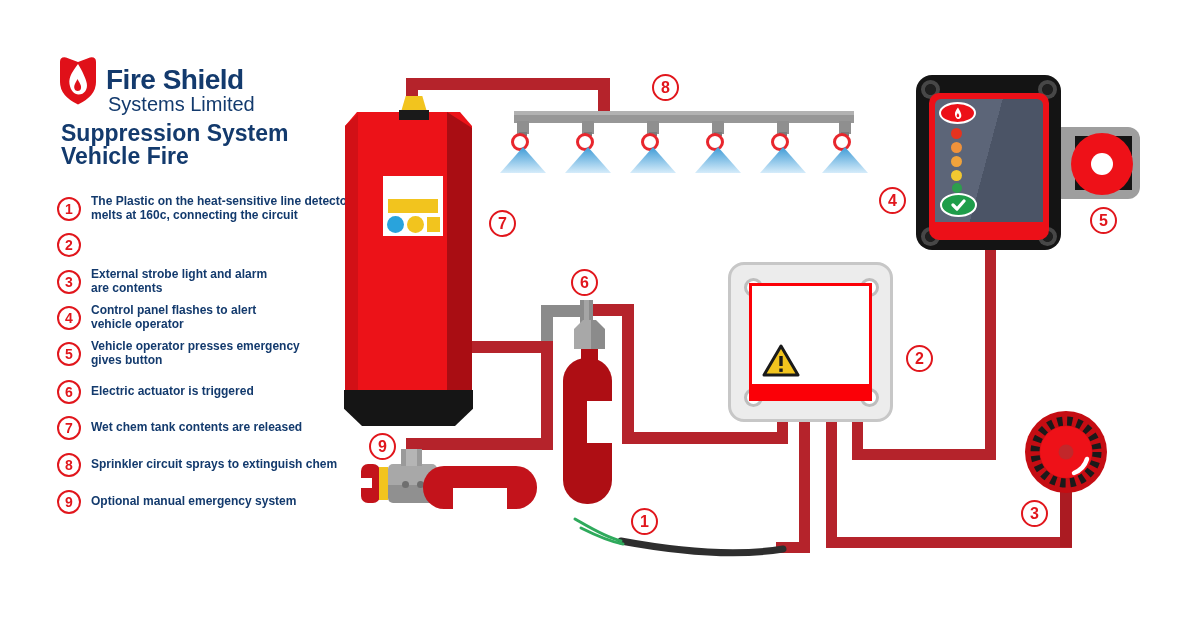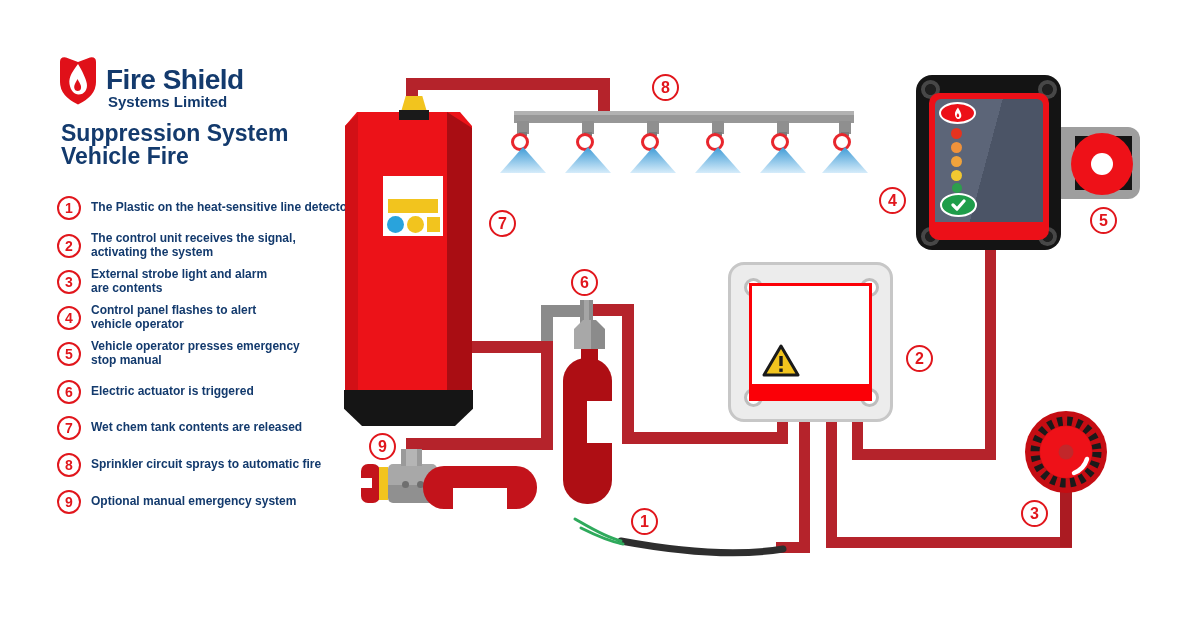--- a/index.html
+++ b/index.html
@@ -1,21 +1,21 @@
 <!DOCTYPE html>
 <html><head>
 <meta charset="utf-8">
 <style>
   html,body{margin:0;padding:0;background:#fff;}
   .canvas{position:relative;width:1200px;height:629px;background:#fff;overflow:hidden;
           font-family:"Liberation Sans",sans-serif;color:#133a6d;}
   .abs{position:absolute;}
   
   .brand-name{position:absolute;left:106px;top:64px;font-size:28px;font-weight:800;letter-spacing:-0.5px;}
-  .brand-sub{position:absolute;left:108px;top:93px;font-size:15px;font-weight:700;}
+  .brand-sub{position:absolute;left:108px;top:93px;font-size:20px;font-weight:400;}
   .page-title{position:absolute;left:61px;top:122px;font-size:23px;font-weight:800;line-height:23px;}
   .step-row{position:absolute;left:57px;display:flex;align-items:center;gap:10px;min-height:26px;width:300px;}
   .step-circle{flex:0 0 auto;width:20px;height:20px;border:2.5px solid #e1161c;border-radius:50%;
                background:#fff;color:#e1161c;font-size:14px;font-weight:700;
                display:flex;align-items:center;justify-content:center;}
   .step-text{font-size:12px;font-weight:700;line-height:13.5px;}
   .step-text span{display:block;}
   .footer-text{position:absolute;left:61px;top:534px;font-size:13px;font-weight:600;line-height:19px;}
   
   .pipe-r{position:absolute;background:#b5232b;}
@@ -110,66 +110,63 @@
   <div class="brand-sub">Systems Limited</div>
   <div class="page-title">
     <span style="display:block">Suppression System</span>
     <span style="display:block">Vehicle Fire</span>
   </div>
 
   <div class="step-row" style="top:195px">
     <div class="step-circle">1</div>
     <div class="step-text">
         <span>The Plastic on the heat-sensitive line detector</span>
+        <span>melts at 160c, connecting the circuit</span>
       </div>
   </div>
   <div class="step-row" style="top:232px">
     <div class="step-circle">2</div>
-    <div class="step-text">
-        <span>The control unit receives the signal,</span>
-        <span>activating the system</span>
-      </div>
   </div>
   <div class="step-row" style="top:268px">
     <div class="step-circle">3</div>
     <div class="step-text">
         <span>External strobe light and alarm</span>
         <span>are contents</span>
       </div>
   </div>
   <div class="step-row" style="top:304px">
     <div class="step-circle">4</div>
     <div class="step-text">
         <span>Control panel flashes to alert</span>
         <span>vehicle operator</span>
       </div>
   </div>
   <div class="step-row" style="top:340px">
     <div class="step-circle">5</div>
     <div class="step-text">
         <span>Vehicle operator presses emergency</span>
-        <span>stop manual</span>
+        <span>gives button</span>
       </div>
   </div>
   <div class="step-row" style="top:379px">
     <div class="step-circle">6</div>
     <div class="step-text">
         <span>Electric actuator is triggered</span>
       </div>
   </div>
   <div class="step-row" style="top:415px">
     <div class="step-circle">7</div>
     <div class="step-text">
         <span>Wet chem tank contents are released</span>
       </div>
   </div>
   <div class="step-row" style="top:452px">
     <div class="step-circle">8</div>
     <div class="step-text">
-        <span>Sprinkler circuit sprays to automatic fire</span>
+        <span>Sprinkler circuit sprays to extinguish chem</span>
       </div>
   </div>
   <div class="step-row" style="top:489px">
     <div class="step-circle">9</div>
     <div class="step-text">
         <span>Optional manual emergency system</span>
       </div>
   </div>
 
   <div class="footer-text">

